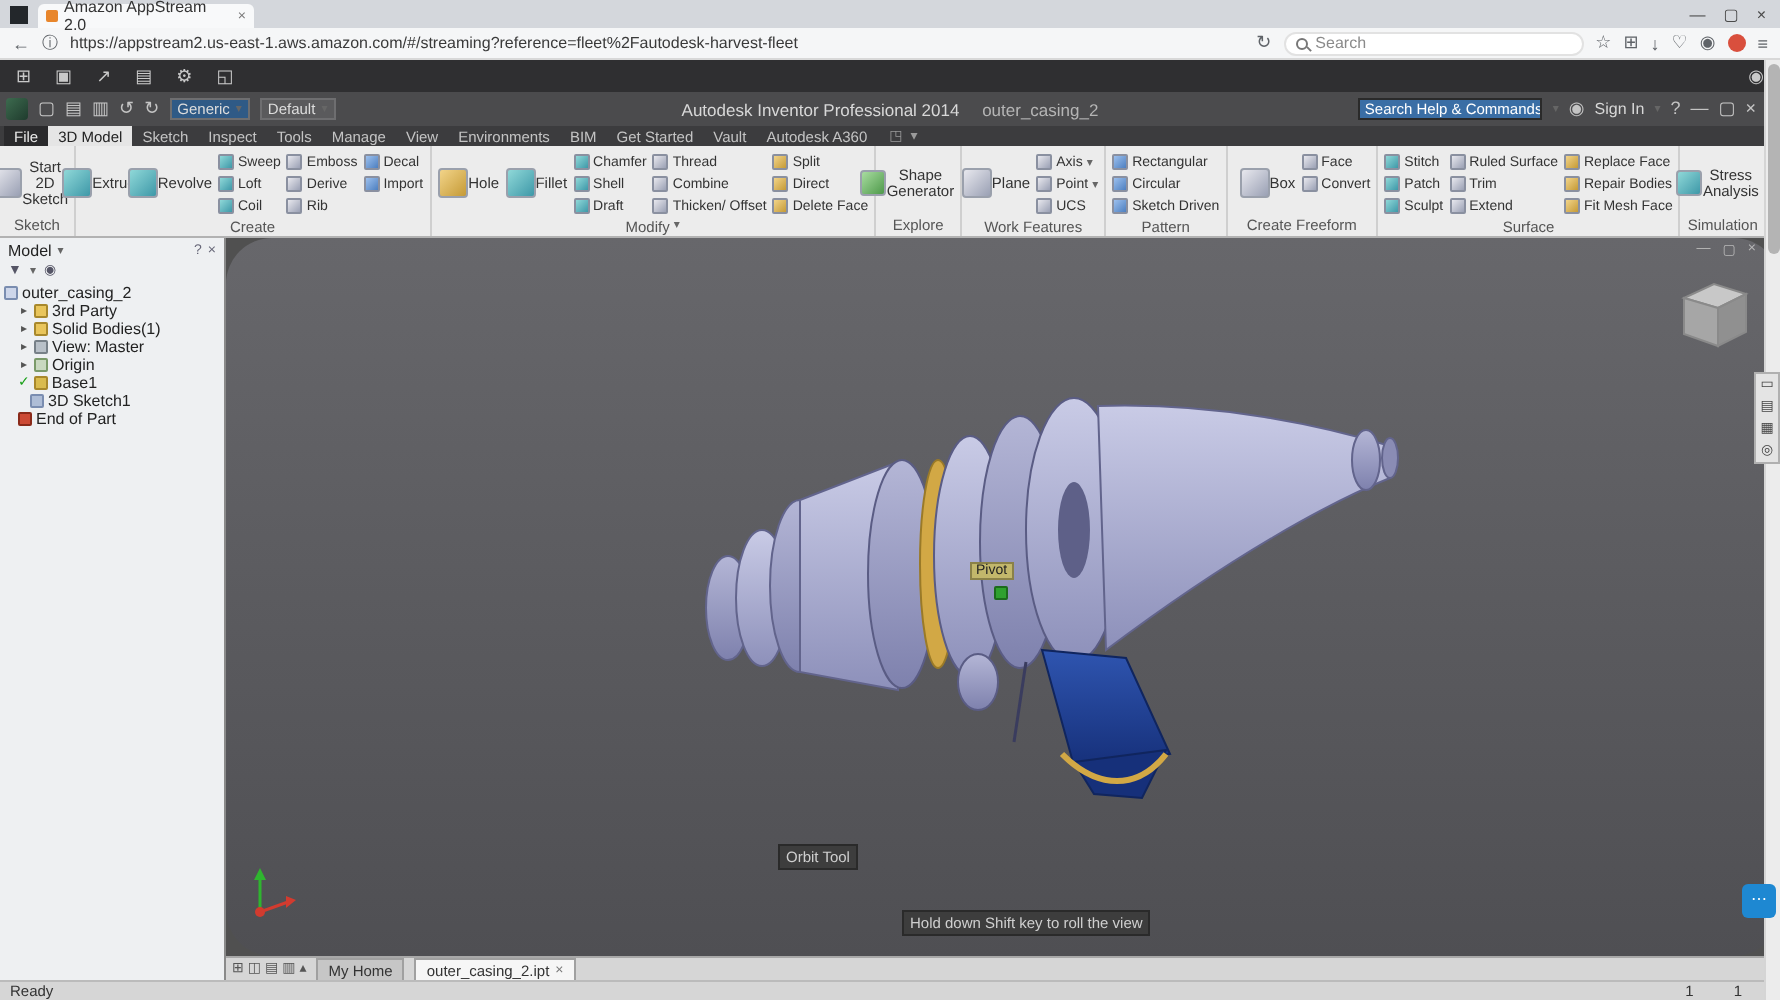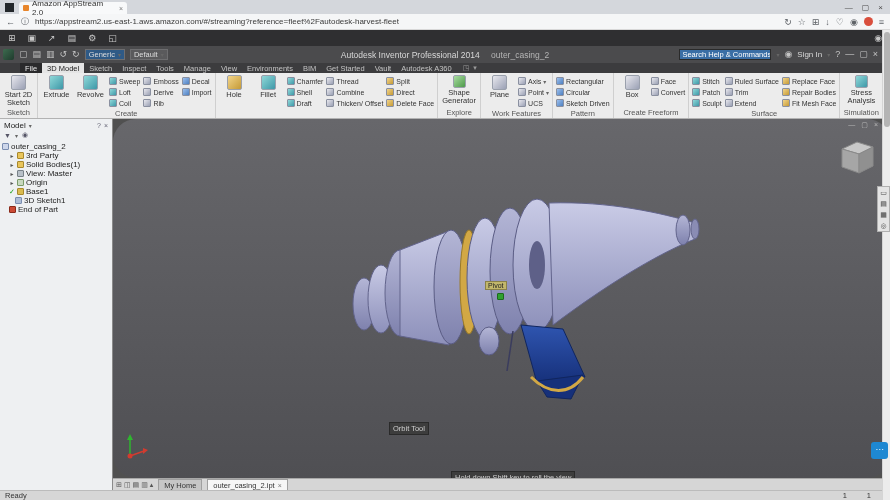--- a/index.html
+++ b/index.html
@@ -29,31 +29,31 @@
   .appbtn { width:11px; height:11px; background:linear-gradient(135deg,#3d6b4f,#1f3b2d); border-radius:2px; flex:none; }
   .qi { color:#c4c4c4; font-size:9px; line-height:9px; }
   .combo { display:flex; align-items:center; gap:3px; height:11px; padding:0 3px; background:#5a5a5c; border:1px solid #6e6e70; font-size:7.5px; color:#ddd; }
   .combo.sel { background:#2f5a86; }
   .tb-title { position:absolute; left:0; right:0; text-align:center; pointer-events:none; font-size:8.5px; }
   .tb-title .doc { color:#b5b5b5; margin-left:9px; }
   .tb-right { margin-left:auto; display:flex; align-items:center; gap:5px; z-index:1; padding-right:8px; }
   .helpsearch { width:92px; height:11px; background:#3a6ea5; border:1px solid #2a2a2a; color:#fff; font-size:7.5px; display:flex; align-items:center; padding:0 2px; overflow:hidden; white-space:nowrap; }
 
   
-  .rtabs { height:10px; background:#3c3c3e; display:flex; align-items:flex-end; padding-left:20px; font-size:7.5px; color:#c4c4c4; }
+  .rtabs { height:10px; background:#3c3c3e; display:flex; align-items:flex-end; padding-left:2px; font-size:7.5px; color:#c4c4c4; }
   .rtab { padding:0 5px; height:10px; display:flex; align-items:center; white-space:nowrap; }
   .rtab.file { background:#2a2a2c; color:#eaeaea; }
   .rtab.active { background:#e5e5e5; color:#222; }
   .rtab-opts { display:flex; gap:4px; margin-left:6px; color:#9a9a9a; font-size:7px; align-items:center; height:10px; }
 
   .ribbon { height:46px; background:#ececec; border-bottom:1px solid #b2b2b2; display:flex; overflow:hidden; }
   .rgroup { display:flex; flex-direction:column; border-right:1px solid #cfcfcf; flex:none; }
   .rg-body { flex:1; display:flex; gap:3px; padding:2px 3px 0; }
   .rg-label { font-size:7.5px; color:#555; text-align:center; padding:1px 3px; white-space:nowrap; display:flex; justify-content:center; gap:2px; }
-  .bigbtn { width:31px; display:flex; flex-direction:column; align-items:center; font-size:7.5px; line-height:8px; color:#333; text-align:center; }
+  .bigbtn { width:31px; display:flex; flex-direction:row; align-items:center; font-size:7.5px; line-height:8px; color:#333; text-align:center;justify-content:flex-end; }
   .bigbtn .lbl { margin-top:1px; }
   .scol { display:flex; flex-direction:column; gap:1px; padding-top:1px; }
   .sbtn { display:flex; align-items:center; gap:2px; font-size:7px; color:#333; height:10px; white-space:nowrap; }
   .car { font-size:6px; color:#666; }
   .i16 { width:15px; height:15px; border:1px solid #9aa0ac; border-radius:2px; flex:none; }
   .i13 { width:13px; height:13px; border:1px solid #9aa0ac; border-radius:2px; flex:none; }
   .i9 { width:8px; height:8px; border-radius:1px; flex:none; border:1px solid #8a90a0; }
   .teal { background:linear-gradient(135deg,#8fd8d8,#3e98a8); }
   .grayico { background:linear-gradient(135deg,#e8e8ee,#9aa0b4); }
   .gold { background:linear-gradient(135deg,#f2d489,#c59a36); }
@@ -122,20 +122,24 @@
     <span>×</span>
   </div>
 </div>
 
 <div class="navbar">
   <span>←</span>
   <span style="font-size:8px;">ⓘ</span>
   <div class="url">https://appstream2.us-east-1.aws.amazon.com/#/streaming?reference=fleet%2Fautodesk-harvest-fleet</div>
   <div class="spacer"></div>
   <span>↻</span>
+  <div class="searchbox">
+    <span class="mag"></span>
+    <span>Search</span>
+  </div>
   <span>☆</span>
   <span>⊞</span>
   <span>↓</span>
   <span>♡</span>
   <span>◉</span>
   <span class="avatar-red"></span>
   <span>≡</span>
 </div>
 
 <div class="asbar">
@@ -314,20 +318,24 @@
           </div>
         <div class="sbtn">
             <span class="i9 gold"></span>
             <span>Direct</span>
           </div>
         <div class="sbtn">
             <span class="i9 gold"></span>
             <span>Delete Face</span>
           </div>
       </div>
+    </div>
+    <div class="rg-label">
+      <span>Modify</span>
+      <span class="car">▾</span>
     </div>
   </div>
 
   <div class="rgroup">
     <div class="rg-body">
       <div class="bigbtn" style="width:36px;">
         <span class="i13 greenico"></span>
         <span class="lbl">Shape Generator</span>
       </div>
     </div>
@@ -581,21 +589,21 @@
     <svg class="vcube" width="46" height="42" viewBox="0 0 46 42">
       <polygon points="8,12 23,5 39,10 25,17" fill="#c8c8c8" stroke="#8a8a8a"></polygon>
       <polygon points="8,12 25,17 25,36 8,30" fill="#a6a6a6" stroke="#8a8a8a"></polygon>
       <polygon points="25,17 39,10 39,29 25,36" fill="#909090" stroke="#8a8a8a"></polygon>
     </svg>
 
     <div class="pivot-label">Pivot</div>
     <div class="pivot-dot"></div>
 
     <div class="dark-label" style="left:276px; top:303px;">Orbit Tool</div>
-    <div class="dark-label" style="left:338px; top:352px;">Hold down Shift key to roll the view</div>
+    <div class="dark-label" style="left:338px; top:336px;">Hold down Shift key to roll the view</div>
 
     <svg class="triad" width="26" height="30" viewBox="0 0 26 30">
       <line x1="7" y1="24" x2="7" y2="6" stroke="#2fb52f" stroke-width="1.5"></line>
       <polygon points="4,8 7,2 10,8" fill="#2fb52f"></polygon>
       <line x1="7" y1="24" x2="21" y2="19" stroke="#d23b2f" stroke-width="1.5"></line>
       <polygon points="20,16 25,18 20,22" fill="#d23b2f"></polygon>
       <circle cx="7" cy="24" r="2.5" fill="#d23b2f"></circle>
     </svg>
   </div>
 </div>

